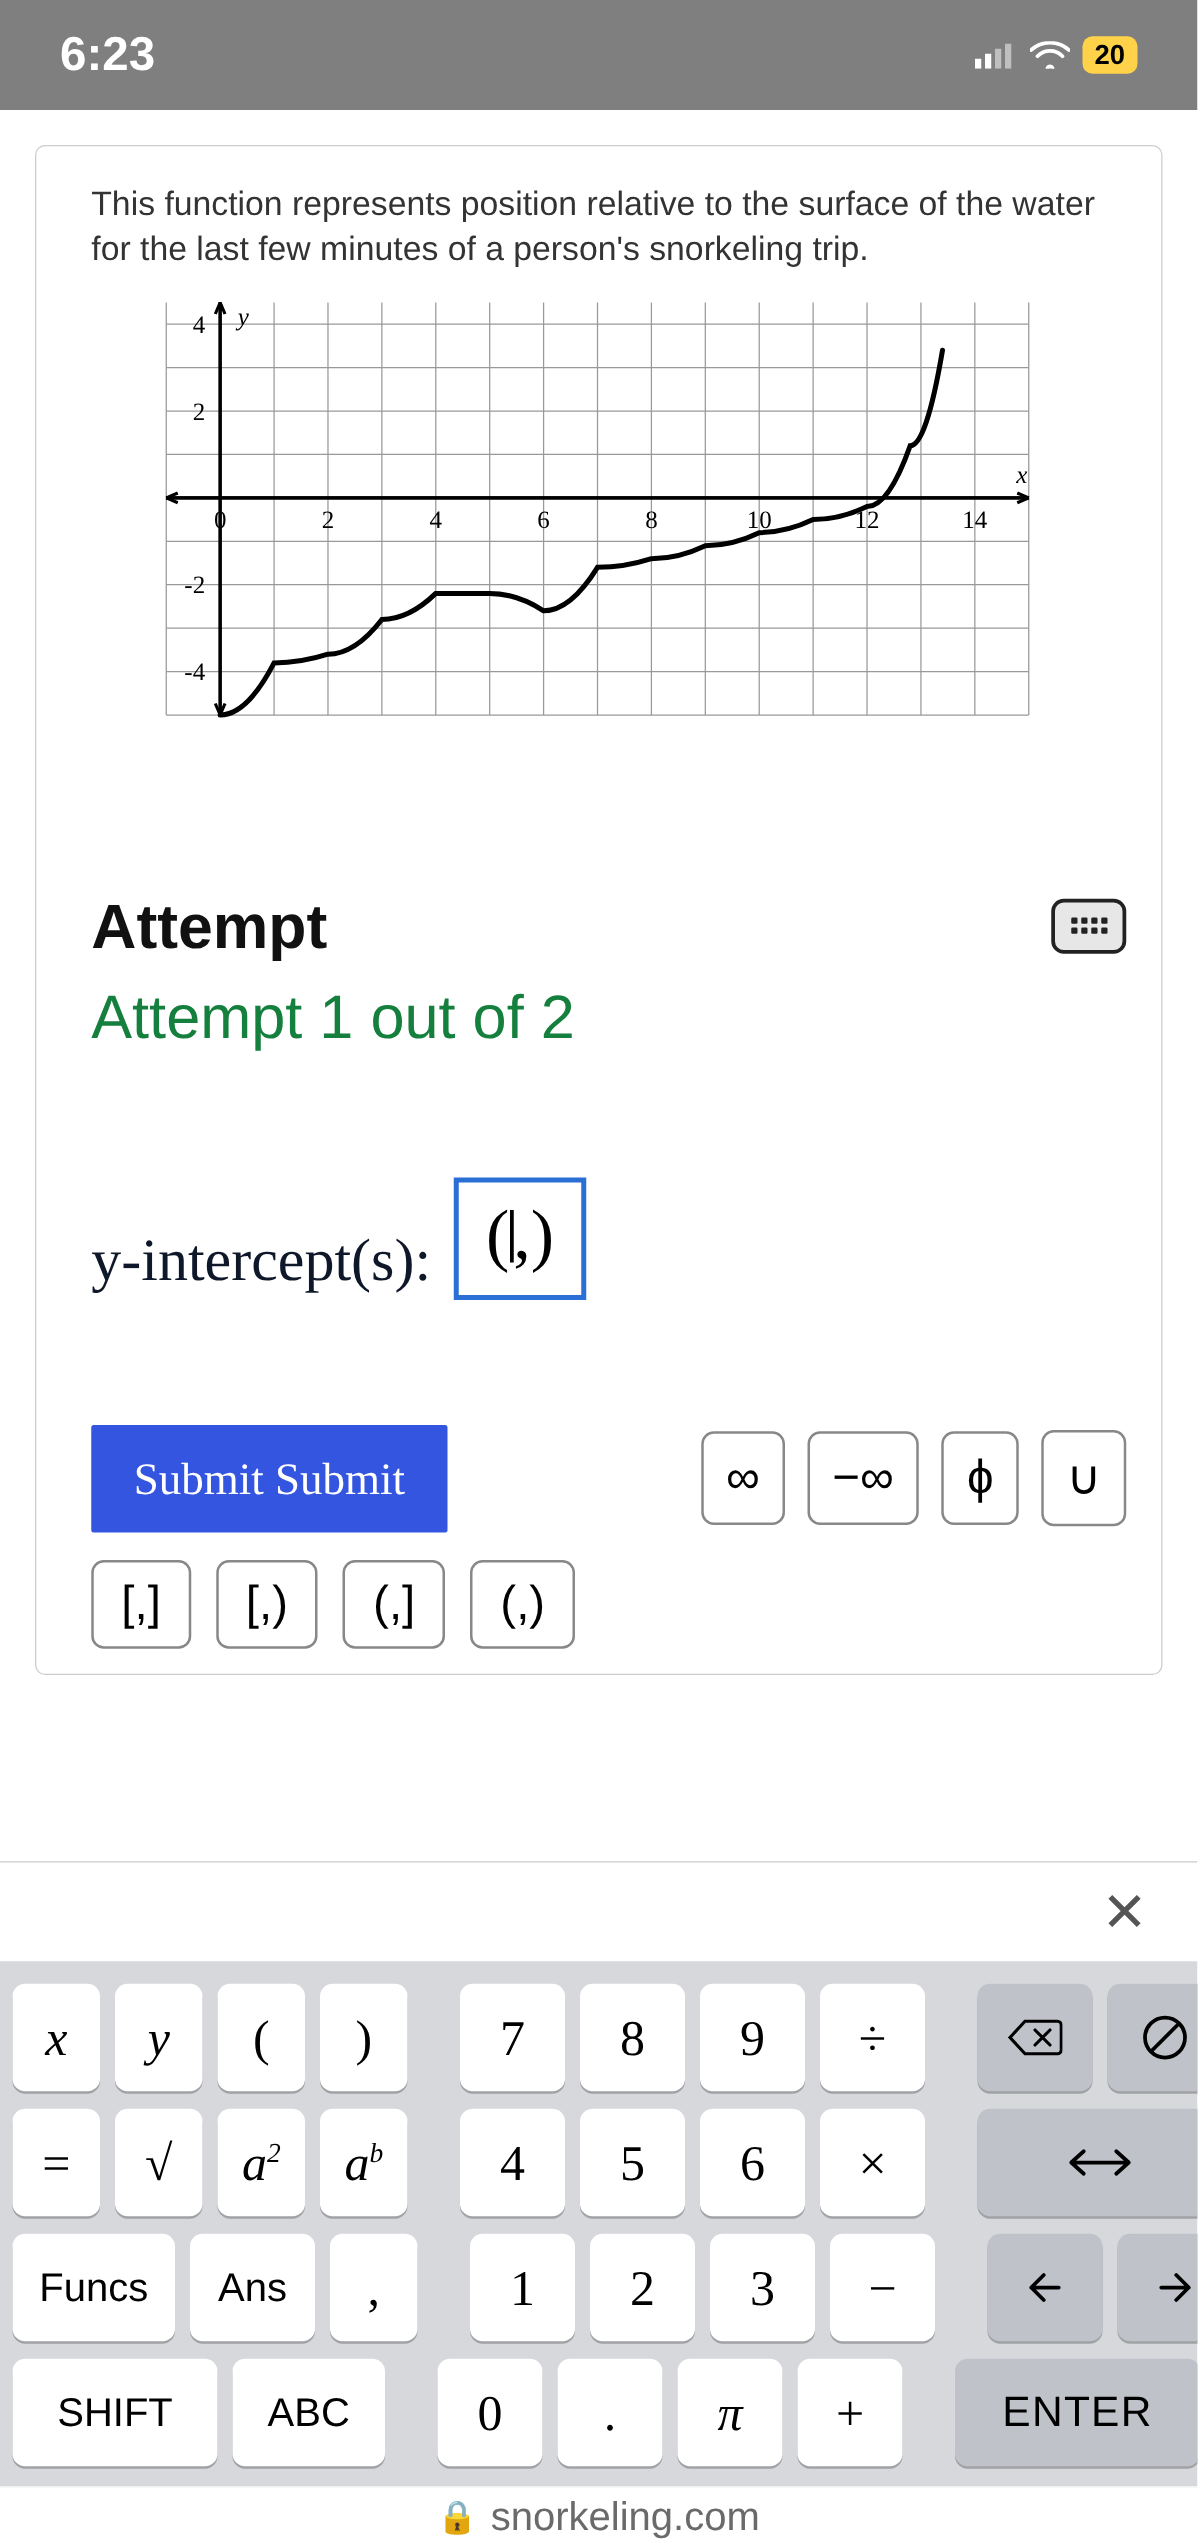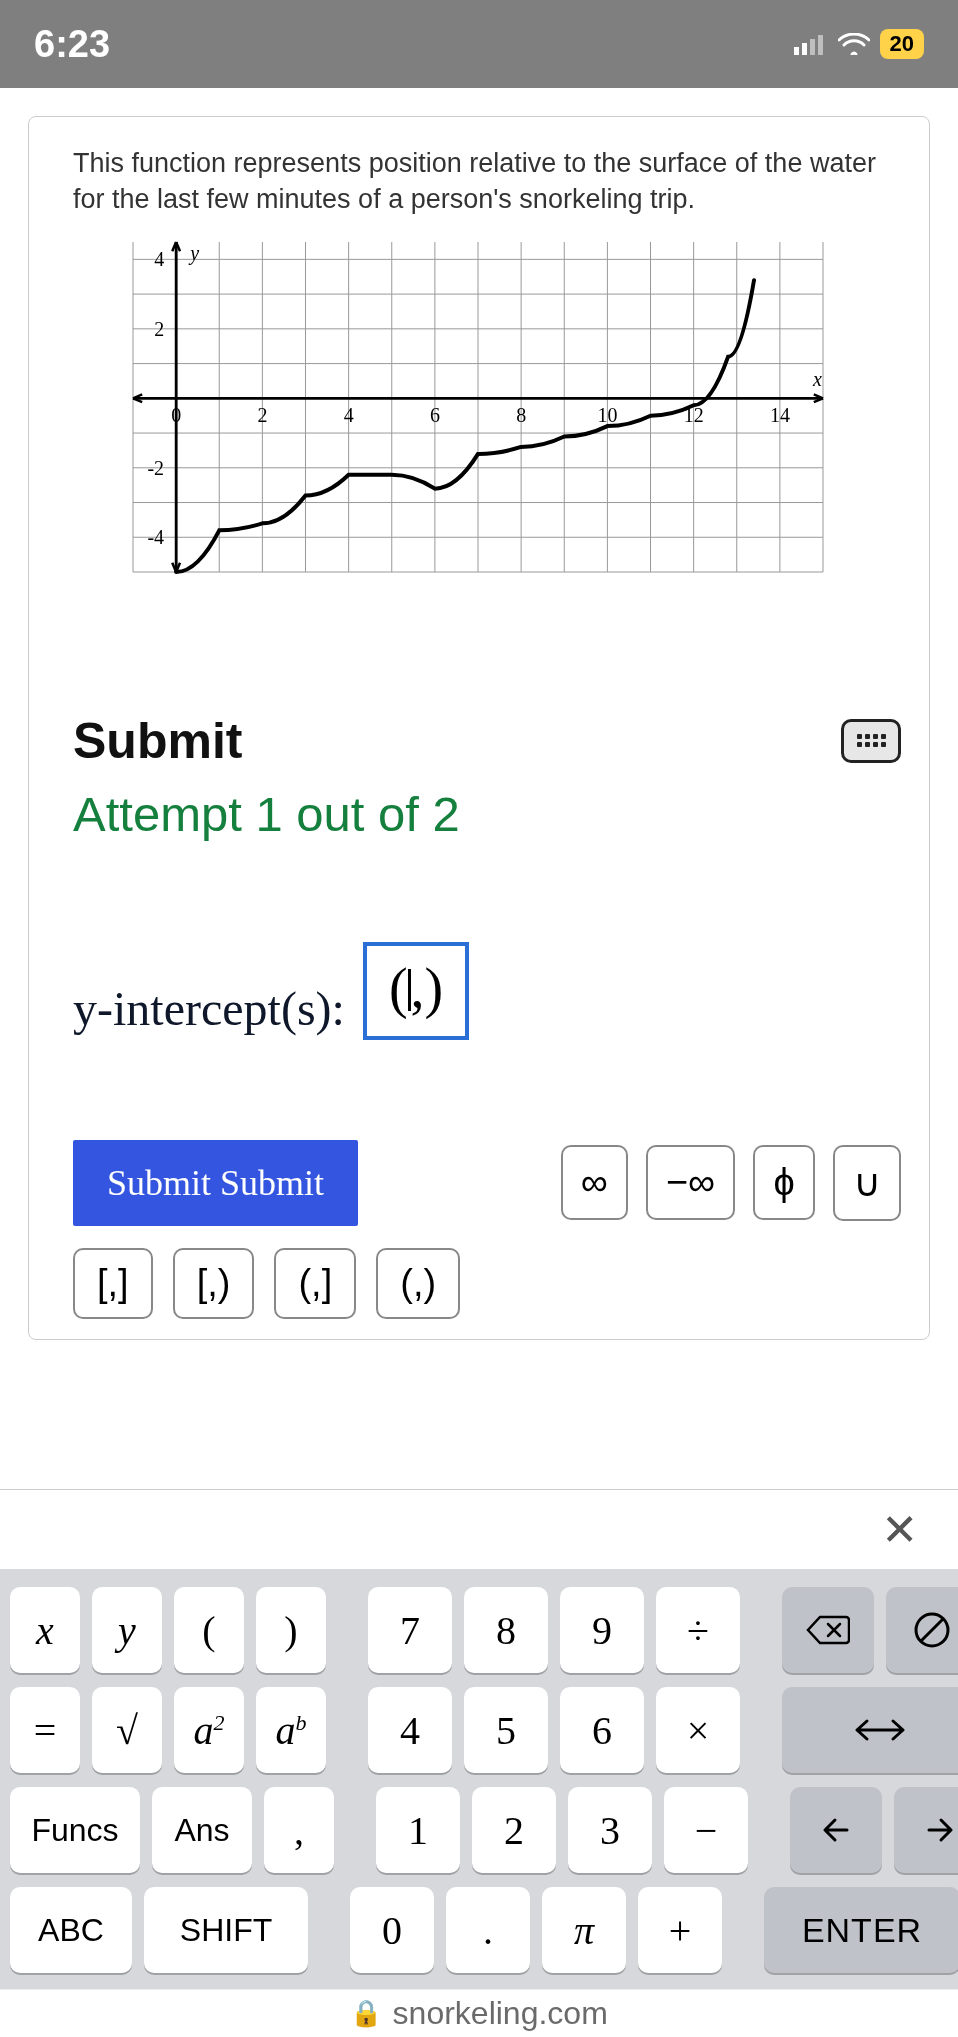--- a/index.html
+++ b/index.html
@@ -1,20 +1,20 @@
 <!DOCTYPE html>
 <html><head>
 <meta charset="utf-8">
 <style>
   * { box-sizing: border-box; margin: 0; padding: 0; }
   html, body { font-family: -apple-system, Helvetica, Arial, sans-serif; background: #fff; }
   body { width: 958px; height: 2037px; position: relative; overflow: hidden; }
 
   
-  .statusbar { height: 88px; background: #7f7f7f; display: flex; align-items: center; justify-content: space-between; padding: 0 34px; color: #fff; }
+  .statusbar { height: 88px; background: #7f7f7f; display: flex; align-items: center; justify-content: space-between; padding: 0 48px; color: #fff; }
   .statusbar .time { font-size: 38px; font-weight: 600; }
   .statusbar .right { display: flex; align-items: center; gap: 10px; }
   .statusbar .battery { background: #ffd24a; color: #000; border-radius: 8px; padding: 2px 10px; font-size: 22px; font-weight: 700; }
 
   
   .card { margin: 28px; border: 1px solid #ccc; border-radius: 8px; padding: 28px 28px 20px 44px; }
   .question-text { font-size: 27px; color: #333; line-height: 1.35; margin-bottom: 14px; }
 
   
   .graph-wrap { position: relative; width: 780px; height: 370px; margin: 0 auto 0 0; }
@@ -151,21 +151,21 @@
           <text x="91.125" y="34.36842105263162" text-anchor="end">4</text>
           <text x="740" y="154.31578947368422" font-style="italic">x</text>
           <text x="117.125" y="28" font-style="italic">y</text>
         </g>
       <path id="curve" stroke="#000" stroke-width="4" fill="none" stroke-linecap="round" d="M103.125,340 Q124.6875,340 146.25,298.3157894736842 Q167.8125,298.3157894736842 189.375,291.36842105263156 Q210.9375,291.36842105263156 232.5,263.57894736842104 Q254.0625,263.57894736842104 275.625,242.73684210526318 Q297.1875,242.73684210526318 318.75,242.73684210526318 Q340.3125,242.73684210526318 361.875,256.63157894736844 Q383.4375,256.63157894736844 405,221.89473684210526 Q426.5625,221.89473684210526 448.125,214.94736842105263 Q469.6875,214.94736842105263 491.25,204.52631578947367 Q512.8125,204.52631578947367 534.375,194.1052631578947 Q555.9375,194.1052631578947 577.5,183.6842105263158 Q599.0625,183.6842105263158 620.625,173.26315789473685 Q637.875,173.26315789473685 655.125,124.63157894736841 Q668.0625,124.63157894736841 681,48.21052631578942"></path>
     </svg>
   </div>
 
   <div class="answer-block">
     <div class="answer-heading-row">
-      <div class="answer-heading">Submit</div>
+      <div class="answer-heading">Attempt</div>
       <div class="keypad-toggle">
         <div class="dots">
             <span></span>
             <span></span>
             <span></span>
             <span></span>
             <span></span>
             <span></span>
             <span></span>
             <span></span>
@@ -265,22 +265,22 @@
           </svg>
         </div>
       <div class="key med gray">
           <svg width="34" height="28" viewBox="0 0 34 28">
             <path d="M6 14 H28 M28 14 L18 4 M28 14 L18 24" stroke="#000" stroke-width="3" fill="none" stroke-linecap="round"></path>
           </svg>
         </div>
     </div>
 
     <div class="kb-row" style="margin-bottom:0">
+      <div class="key shift">SHIFT</div>
       <div class="key abc">ABC</div>
-      <div class="key shift">SHIFT</div>
       <div class="gap"></div>
       <div class="key num">0</div>
       <div class="key num">.</div>
       <div class="key num" style="font-style:italic">π</div>
       <div class="key op">+</div>
       <div class="gap"></div>
       <div class="key gray enter" style="flex:0 0 196px">ENTER</div>
     </div>
   </div>
 </div>

